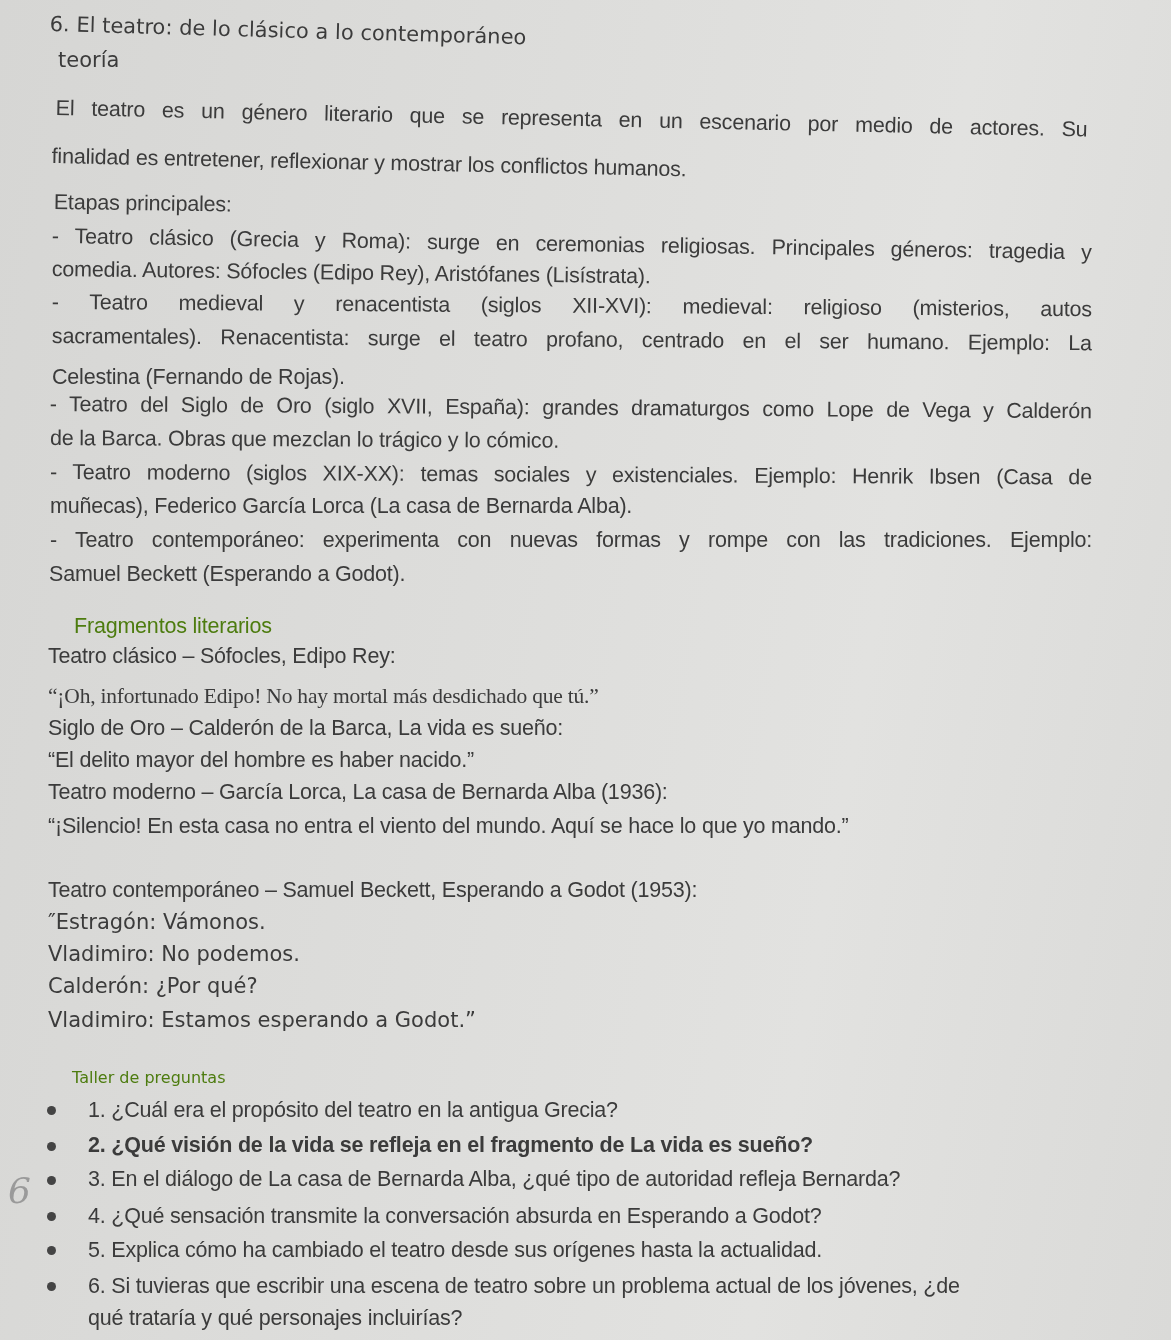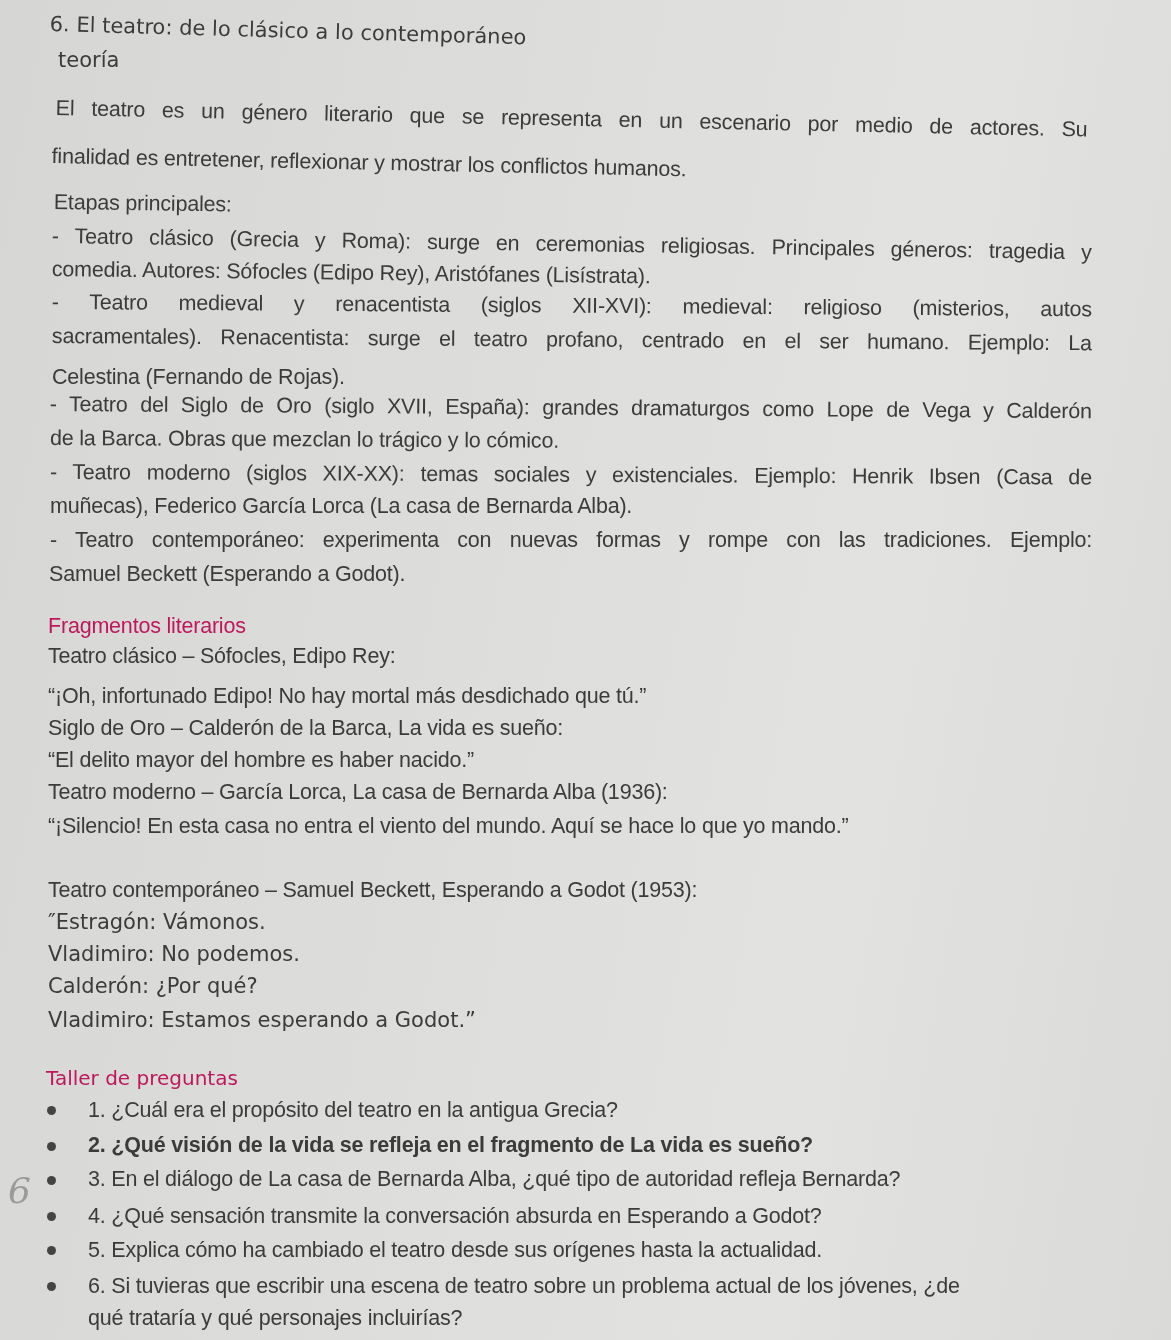--- a/index.html
+++ b/index.html
@@ -31,21 +31,22 @@
       font-family: "Liberation Sans", sans-serif;
       font-size: 21.5px;
       letter-spacing: -0.2px;
     }
     .justify {
       white-space: normal;
       text-align: justify;
       text-align-last: justify;
     }
     .heading-gray {
-      color: #be185d;
+      color: #4d7c0f;
+      margin-left: 26px;
     }
     .bullet {
       position: absolute;
       width: 9px;
       height: 9px;
       border-radius: 50%;
       background: #444;
     }
     .handmark {
       position: absolute;
@@ -81,32 +82,32 @@
   <div class="line cond" style="left:50px; top:426px; transform: rotate(0.3deg); transform-origin:left top;">de la Barca. Obras que mezclan lo trágico y lo cómico.</div>
 
   <div class="line cond justify" style="left:50px; top:460px; width:1042px; transform: rotate(0.3deg); transform-origin:left top;">- Teatro moderno (siglos XIX-XX): temas sociales y existenciales. Ejemplo: Henrik Ibsen (Casa de</div>
   <div class="line cond" style="left:50px; top:494px;text-align:right;">muñecas), Federico García Lorca (La casa de Bernarda Alba).</div>
 
   <div class="line cond justify" style="left:50px; top:528px; width:1042px;">- Teatro contemporáneo: experimenta con nuevas formas y rompe con las tradiciones. Ejemplo:</div>
   <div class="line cond" style="left:49px; top:562px;">Samuel Beckett (Esperando a Godot).</div>
 
   <div class="line cond heading-gray" style="left:48px; top:614px;">Fragmentos literarios</div>
   <div class="line cond" style="left:48px; top:644px;">Teatro clásico – Sófocles, Edipo Rey:</div>
-  <div class="line cond" style="left:48px; top:684px;">“¡Oh, infortunado Edipo! No hay mortal más desdichado que tú.”</div>
+  <div class="line cond" style="left:48px; top:684px;font-family:Liberation Serif, serif;">“¡Oh, infortunado Edipo! No hay mortal más desdichado que tú.”</div>
   <div class="line cond" style="left:48px; top:716px;">Siglo de Oro – Calderón de la Barca, La vida es sueño:</div>
   <div class="line cond" style="left:48px; top:748px;">“El delito mayor del hombre es haber nacido.”</div>
   <div class="line cond" style="left:48px; top:780px;">Teatro moderno – García Lorca, La casa de Bernarda Alba (1936):</div>
   <div class="line cond" style="left:48px; top:814px;">“¡Silencio! En esta casa no entra el viento del mundo. Aquí se hace lo que yo mando.”</div>
   <div class="line cond" style="left:48px; top:878px;">Teatro contemporáneo – Samuel Beckett, Esperando a Godot (1953):</div>
   <div class="line" style="left:48px; top:910px; font-size:21px;">″Estragón: Vámonos.</div>
   <div class="line" style="left:48px; top:942px; font-size:21px;">Vladimiro: No podemos.</div>
   <div class="line" style="left:48px; top:974px; font-size:21px;">Calderón: ¿Por qué?</div>
   <div class="line" style="left:48px; top:1008px; font-size:21px;">Vladimiro: Estamos esperando a Godot.”</div>
 
-  <div class="line heading-gray" style="left:46px; top:1066px; font-size:20px;">Taller de preguntas</div>
+  <div class="line heading-gray" style="left:46px; top:1066px; font-size:16px;">Taller de preguntas</div>
 
   <div class="bullet" style="left:47px; top:1106px;"></div>
   <div class="line cond" style="left:88px; top:1098px;">1. ¿Cuál era el propósito del teatro en la antigua Grecia?</div>
 
   <div class="bullet" style="left:47px; top:1142px;"></div>
   <div class="line cond" style="left:88px; top:1133px;font-weight:bold;">2. ¿Qué visión de la vida se refleja en el fragmento de La vida es sueño?</div>
 
   <div class="bullet" style="left:47px; top:1176px;"></div>
   <div class="line cond" style="left:88px; top:1167px;text-align:right;">3. En el diálogo de La casa de Bernarda Alba, ¿qué tipo de autoridad refleja Bernarda?</div>
 

